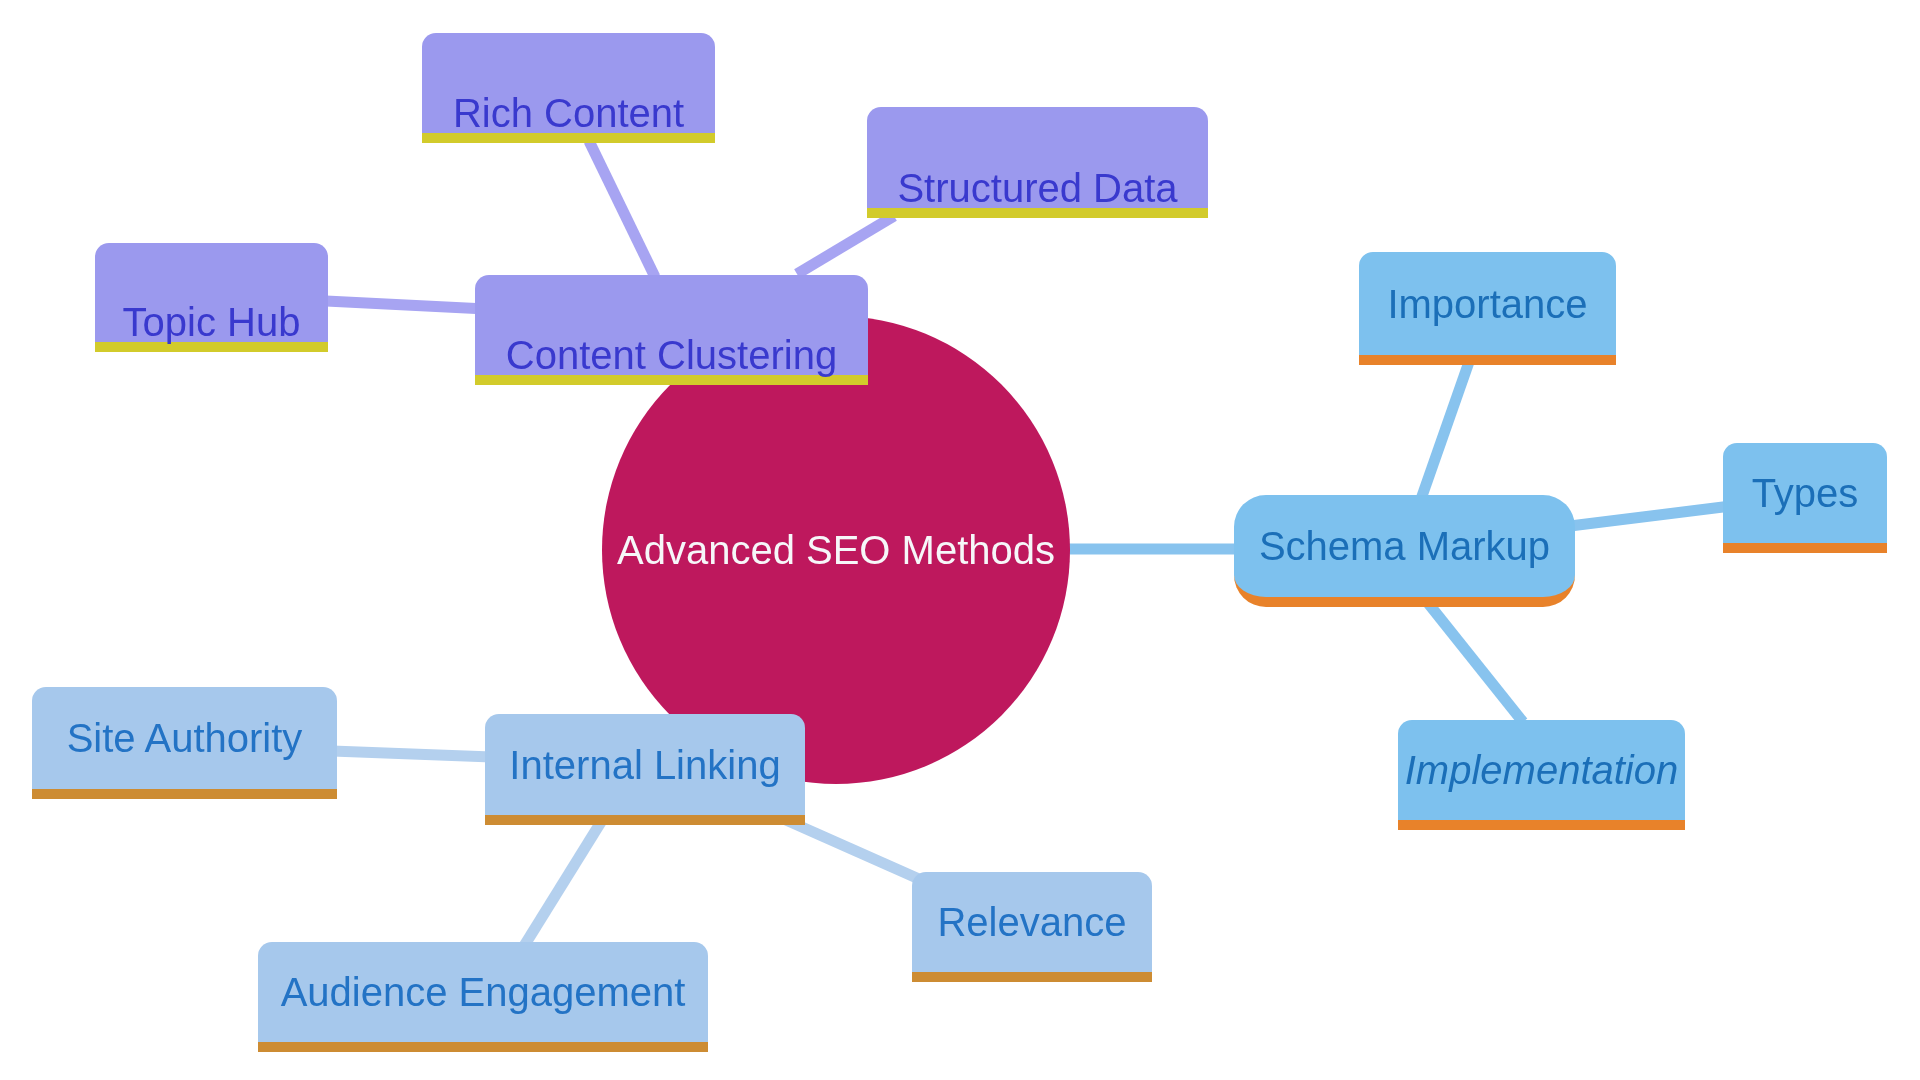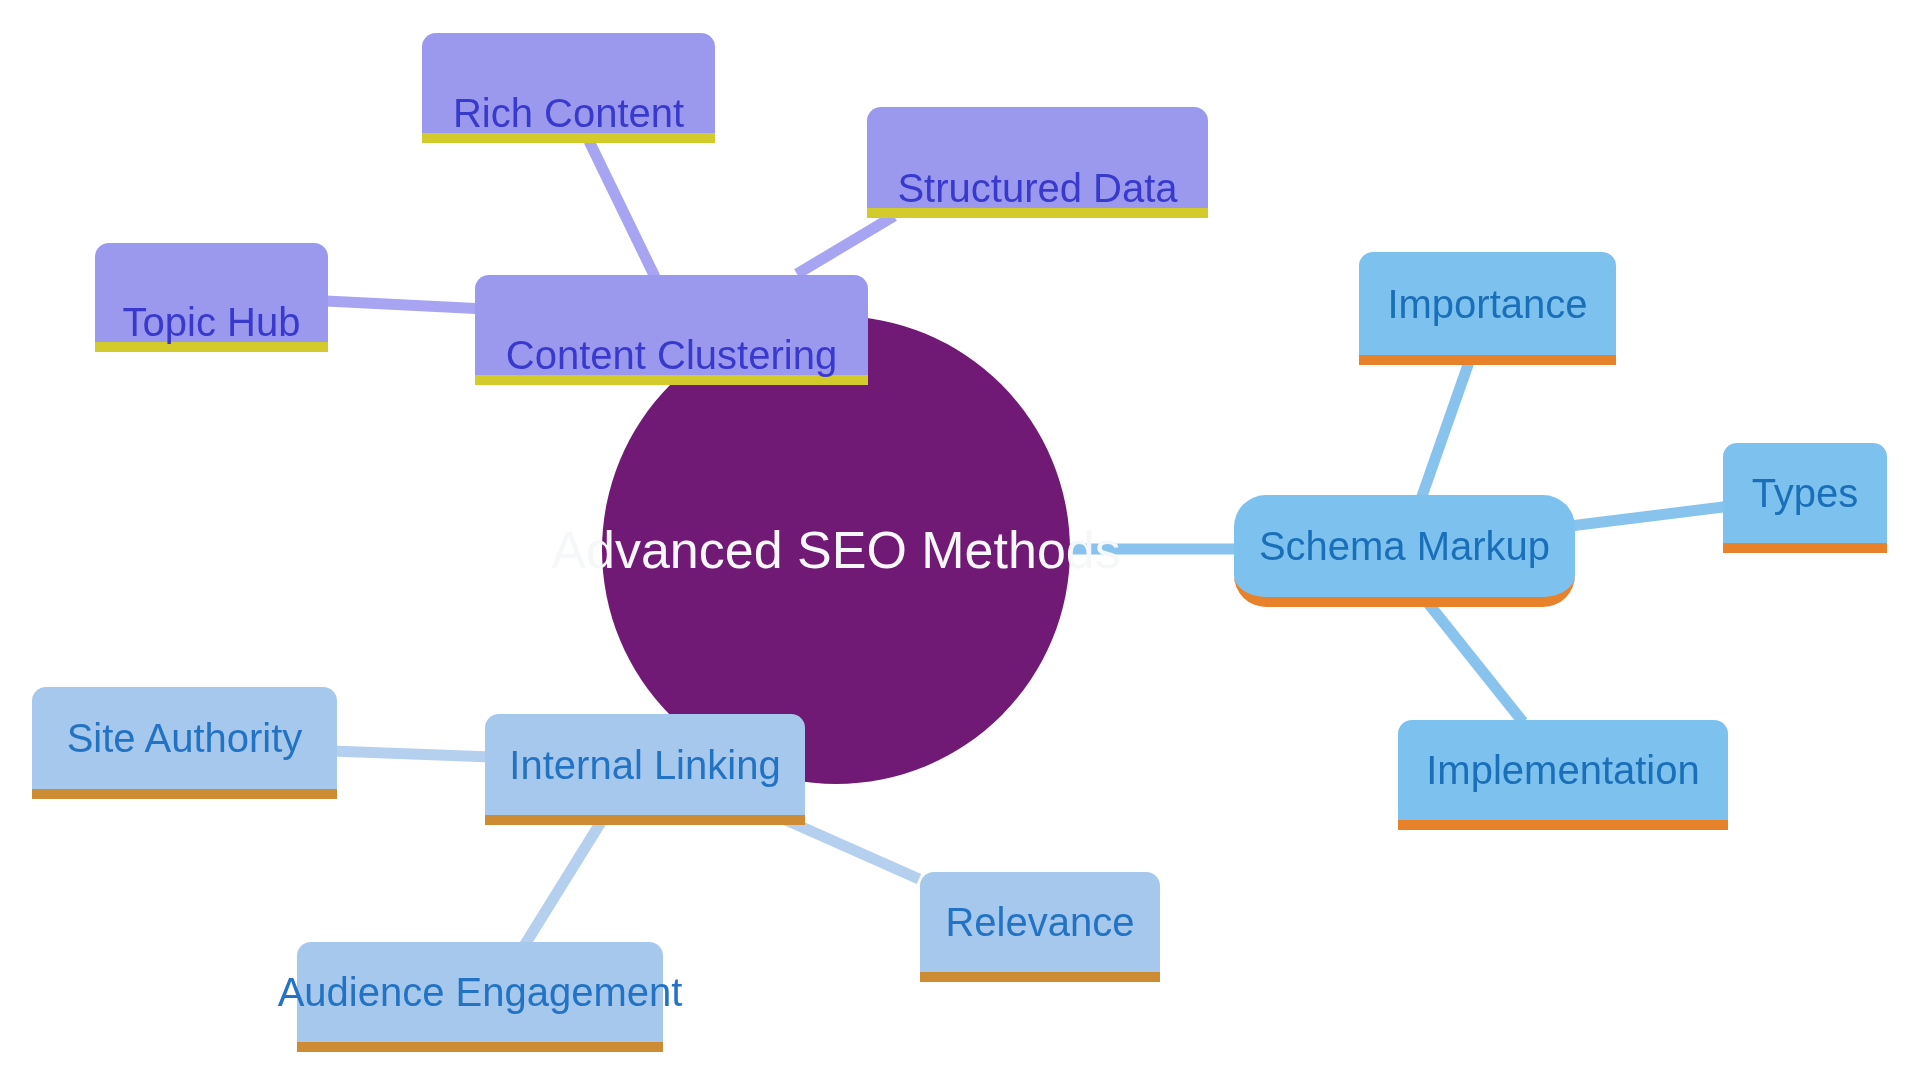--- a/index.html
+++ b/index.html
@@ -20,37 +20,37 @@
     white-space:nowrap;
     line-height:1;
   }
   .branch-cc{background:#9b99ee;color:#3939ce;border-bottom:10px solid #d2cb2b;align-items:flex-end;}
   .branch-sm{background:#7dc1ee;color:#1b6fb8;border-bottom:10px solid #e8822a;}
   .branch-il{background:#a6c8ec;color:#2373c5;border-bottom:10px solid #cd8c33;}
   #root-node{
     position:absolute;
     left:602px;top:316px;width:468px;height:468px;
     border-radius:50%;
-    background:#701a75;
+    background:#be185d;
     display:flex;align-items:center;justify-content:center;
-    color:#f6f7f9;font-size:52px;white-space:nowrap;
+    color:#f6f7f9;font-size:40px;white-space:nowrap;
   }
   
   #n-rich-content        {left:422px; top:33px;  width:293px; height:110px;}
   #n-structured-data     {left:867px; top:107px; width:341px; height:111px;}
   #n-topic-hub           {left:95px;  top:243px; width:233px; height:109px;}
   #n-content-clustering  {left:475px; top:275px; width:393px; height:110px;}
   #n-importance          {left:1359px;top:252px; width:257px; height:113px;}
   #n-types               {left:1723px;top:443px; width:164px; height:110px;}
   #n-schema-markup       {left:1234px;top:495px; width:341px; height:112px;border-radius:32px;}
-  #n-implementation      {left:1398px;top:720px; width:330px; height:110px;}
+  #n-implementation      {left:1398px;top:720px; width:287px; height:110px;font-style:italic;}
   #n-site-authority      {left:32px;  top:687px; width:305px; height:112px;}
   #n-internal-linking    {left:485px; top:714px; width:320px; height:111px;}
-  #n-audience-engagement {left:258px; top:942px; width:366px; height:110px;margin-left:39px;}
-  #n-relevance           {left:912px; top:872px; width:240px; height:110px;margin-left:8px;}
+  #n-audience-engagement {left:258px; top:942px; width:450px; height:110px;}
+  #n-relevance           {left:912px; top:872px; width:240px; height:110px;}
 </style>
 </head>
 <body>
 
 <div id="canvas">
 
   <svg id="edges">
 
     <line x1="326" y1="301" x2="486" y2="309" stroke-width="11" stroke="#a7a4f2"></line>
     <line x1="589" y1="141" x2="655" y2="277" stroke-width="11" stroke="#a7a4f2"></line>

